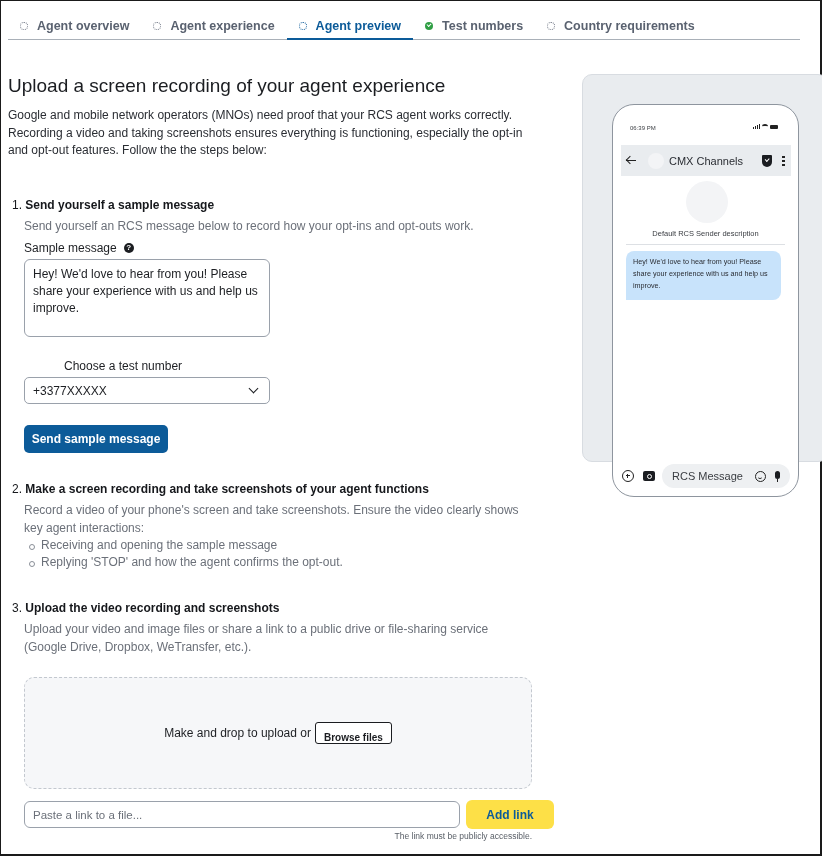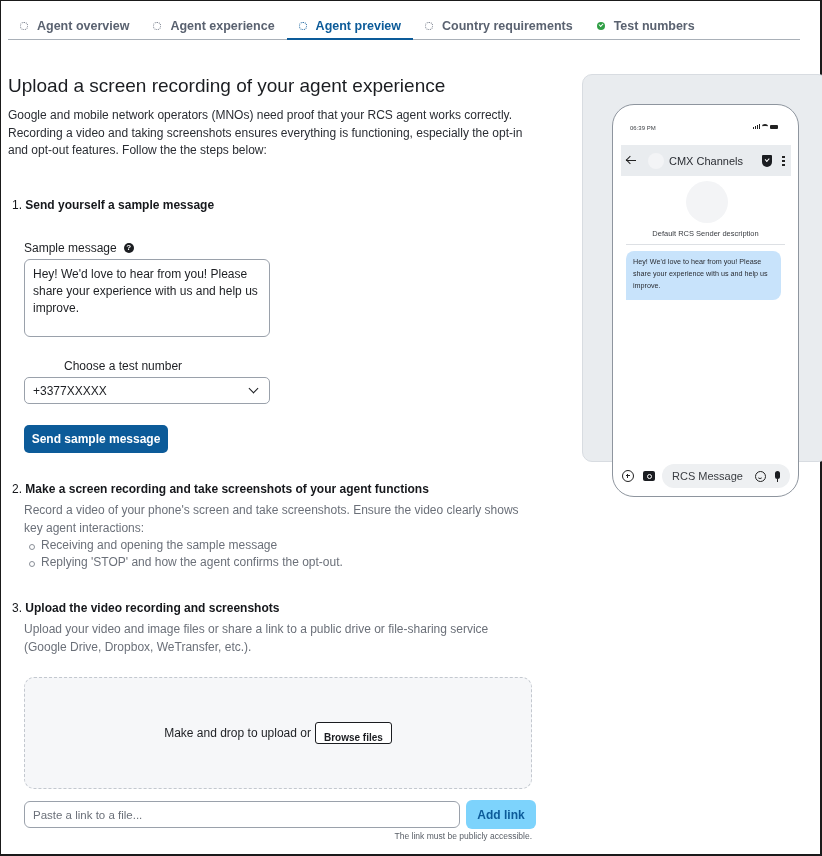--- a/index.html
+++ b/index.html
@@ -37,21 +37,21 @@
   .select { position: absolute; left: 24px; top: 377px; width: 246px; height: 27px; border: 1px solid #9aa1ab; border-radius: 5px; padding: 0 8px; font-size: 12px; display: flex; align-items: center; justify-content: space-between; background: #fff; cursor: pointer; }
   .chev { width: 7px; height: 7px; border-right: 1.8px solid #1b1d21; border-bottom: 1.8px solid #1b1d21; transform: rotate(45deg); margin-top: -4px; margin-right: 4px; }
   .btn-primary { position: absolute; left: 24px; top: 425px; width: 144px; height: 28px; background: #0c5b99; color: #fff; border: none; border-radius: 5px; font-size: 12px; font-weight: bold; font-family: "Liberation Sans", sans-serif; cursor: pointer; }
 
   .dropzone { position: absolute; left: 24px; top: 677px; width: 508px; height: 112px; border: 1px dashed #c3c8cf; border-radius: 10px; background: #f6f7f9; display: flex; align-items: center; justify-content: center; }
   .dz-text { font-size: 12px; color: #1d1f23; margin-right: 4px; }
   .btn-outline { height: 22px; padding: 9px 8px; border: 1px solid #1b1d21; border-radius: 3px; background: #fff; font-size: 10px; font-weight: bold; font-family: "Liberation Sans", sans-serif; color: #1b1d21; cursor: pointer; }
 
   .link-input { position: absolute; left: 24px; top: 801px; width: 436px; height: 27px; border: 1px solid #9aa1ab; border-radius: 6px; padding: 0 8px; font-size: 11.5px; color: #1d1f23; font-family: "Liberation Sans", sans-serif; background: #fff; }
   .link-input::placeholder { color: #6b7079; }
-  .btn-add { position: absolute; left: 466px; top: 800px; width: 70px; height: 29px; border: none; border-radius: 6px; background: #7dd3fc; color: #0c5b99; font-size: 12px; font-weight: bold; font-family: "Liberation Sans", sans-serif; cursor: pointer; }
+  .btn-add { position: absolute; left: 466px; top: 800px; width: 88px; height: 29px; border: none; border-radius: 6px; background: #fde047; color: #0c5b99; font-size: 12px; font-weight: bold; font-family: "Liberation Sans", sans-serif; cursor: pointer; }
   .hint { position: absolute; right: 290px; top: 831px; font-size: 8.5px; color: #5a6068; }
 
   
   .preview { position: absolute; left: 554px; top: 74px; width: 246px; height: 388px; background: #e9ecef; border: 1px solid #d8dce1; border-radius: 10px; margin-left: 28px; }
   .phone { position: absolute; left: 29px; top: 29px; width: 187px; height: 393px; background: #fff; border: 1px solid #8e959e; border-radius: 22px; overflow: hidden; }
   .status { position: absolute; left: 17px; top: 20px; font-size: 6px; color: #3a3d42; }
   .status-icons { position: absolute; right: 20px; top: 19px; display: flex; align-items: center; gap: 2px; }
   .sig { display: flex; align-items: flex-end; gap: 0.7px; height: 5px; }
   .sig i { display: block; width: 1.2px; background: #222; }
   .wifi { width: 6px; height: 5px; border-top: 2px solid #222; border-radius: 50% 50% 0 0; }
@@ -96,40 +96,41 @@
     <span>Agent overview</span>
   </div>
   <div class="tab">
     <span class="ic"></span>
     <span>Agent experience</span>
   </div>
   <div class="tab active">
     <span class="ic"></span>
     <span>Agent preview</span>
   </div>
+  <div class="tab done">
+    <span class="ic"></span>
+    <span>Test numbers</span>
+  </div>
   <div class="tab">
     <span class="ic"></span>
     <span>Country requirements</span>
-  </div>
-  <div class="tab done">
-    <span class="ic"></span>
-    <span>Test numbers</span>
   </div>
 </nav>
 
 <section class="content">
   <h1>Upload a screen recording of your agent experience</h1>
   <p class="intro">Google and mobile network operators (MNOs) need proof that your RCS agent works correctly. Recording a video and taking screenshots ensures everything is functioning, especially the opt-in and opt-out features. Follow the the steps below:</p>
 </section>
 
 <section class="step" style="top:197px;">
   <div class="step-title">
     <span class="num">1.</span>
     <span>Send yourself a sample message</span>
   </div>
+  <p class="step-desc">Send yourself an RCS message below to record how your opt-ins and opt-outs work.</p>
 </section>
 <div class="field-label" style="position:absolute;left:24px;top:241px;">
   <span>Sample message</span>
   <span class="help">?</span>
 </div>
 <textarea class="textarea" style="">Hey! We'd love to hear from you! Please share your experience with us and help us improve.</textarea>
 
 <div class="field-label" style="position:absolute;left:24px;top:359px;margin-left:40px;">Choose a test number</div>
 <div class="select">
   <span>+3377XXXXX</span>

